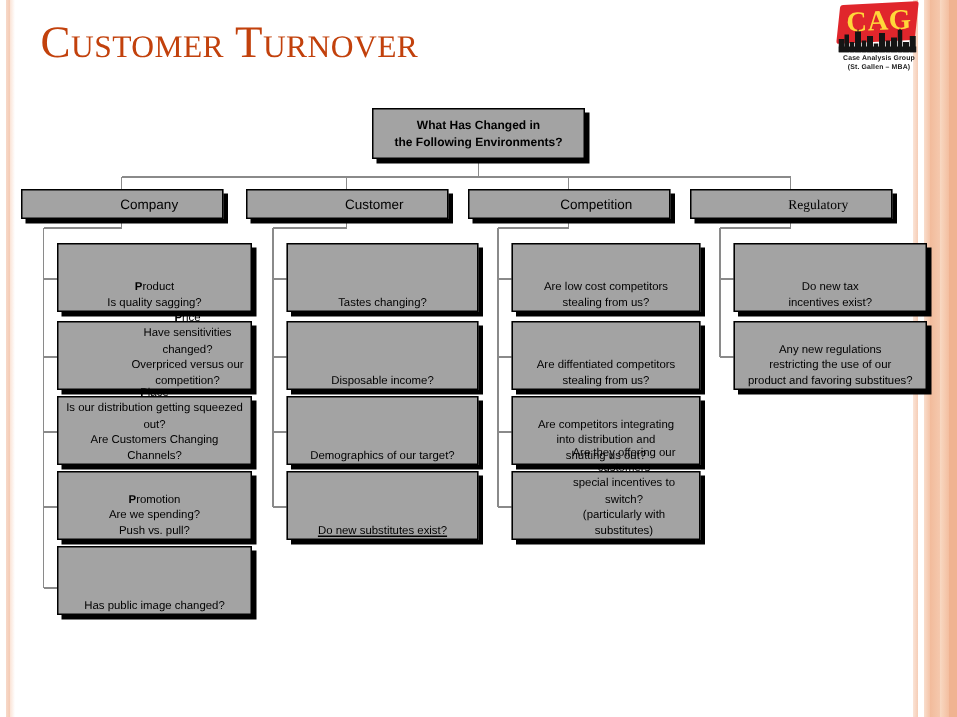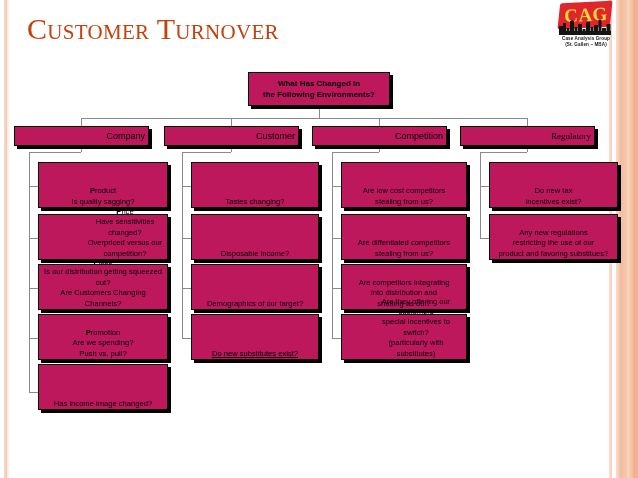--- a/index.html
+++ b/index.html
@@ -115,21 +115,21 @@
   #wires {
     position: absolute;
     left: 0; top: 0;
     width: 638px; height: 478px;
     pointer-events: none;
   }
 
   
   .node {
     position: absolute;
-    background: #be185d;
+    background: #a3a3a3;
     border: 1.6px solid #000000;
     box-shadow: 3px 3px 0 0 #000000;
     box-sizing: border-box;
   }
   .node .txt {
     display: block;
     text-align: center;
     color: #000000;
     font-size: 7.6px;
     line-height: 10.4px;
@@ -151,21 +151,21 @@
     line-height: 11px;
     margin-top: 5px;
   }
 
   
   .node-cat {
     height: 20px;
     top: 126px;
     display: flex;
     align-items: center;
-    justify-content: flex-end;
+    justify-content: center;
     padding-left: 36px;
   }
   .node-cat .txt {
     font-size: 9px;
     line-height: 11px;
     font-weight: normal;
   }
 
   
   .node-leaf {
@@ -285,21 +285,21 @@
   <div class="node node-leaf" style="left:38px; top:214px; width:130px; height:46px;padding-left:44px;">
     <span class="txt"><span><span class="bold-initial">P</span>rice</span><br>Have sensitivities changed?<br>Overpriced versus our competition?</span>
   </div>
   <div class="node node-leaf" style="left:38px; top:264px; width:130px; height:46px;">
     <span class="txt"><span><span class="bold-initial">P</span>lace</span><br>Is our distribution getting squeezed out?<br>Are Customers Changing Channels?</span>
   </div>
   <div class="node node-leaf" style="left:38px; top:314px; width:130px; height:46px;">
     <span class="txt"><span><span class="bold-initial">P</span>romotion</span><br>Are we spending?<br>Push vs. pull?</span>
   </div>
   <div class="node node-leaf" style="left:38px; top:364px; width:130px; height:46px;">
-    <span class="txt">Has income image changed?</span>
+    <span class="txt">Has public image changed?</span>
   </div>
 
   <div class="node node-leaf" style="left:191px; top:162px; width:128px; height:46px;">
     <span class="txt">Tastes changing?</span>
   </div>
   <div class="node node-leaf" style="left:191px; top:214px; width:128px; height:46px;">
     <span class="txt">Disposable income?</span>
   </div>
   <div class="node node-leaf" style="left:191px; top:264px; width:128px; height:46px;">
     <span class="txt">Demographics of our target?</span>

